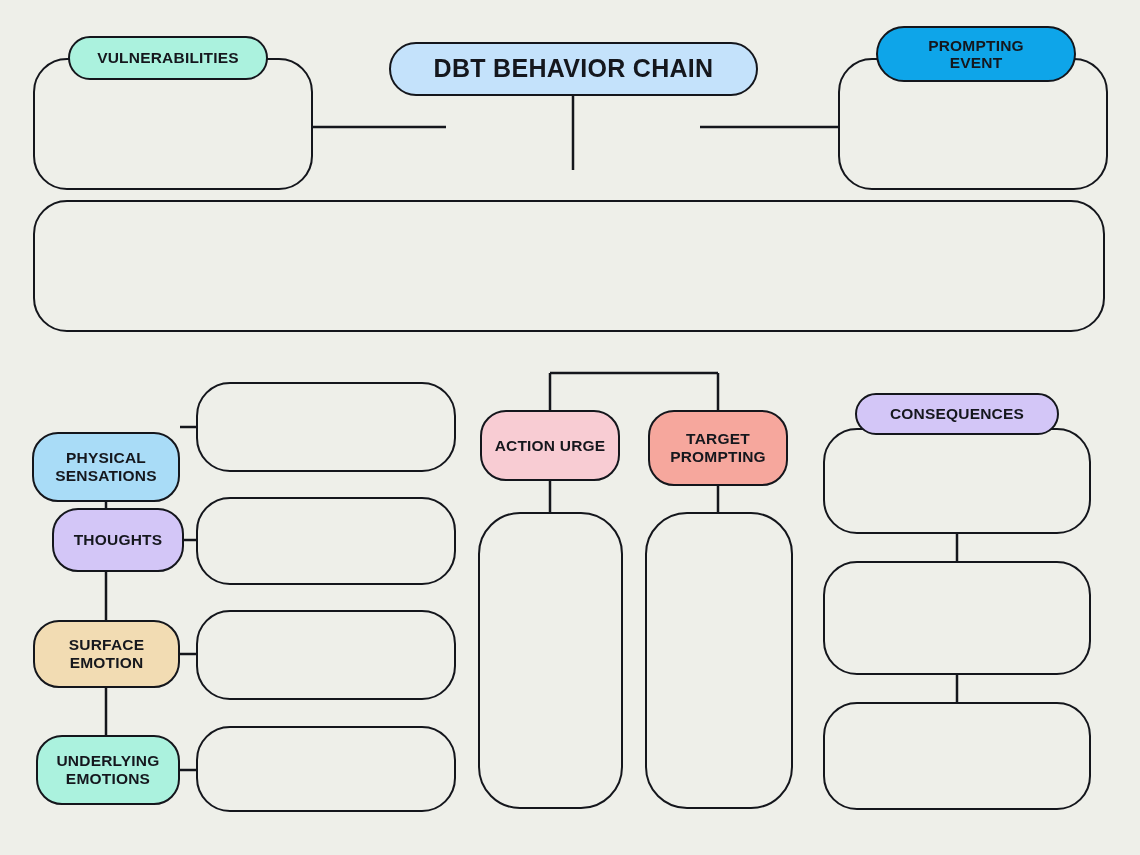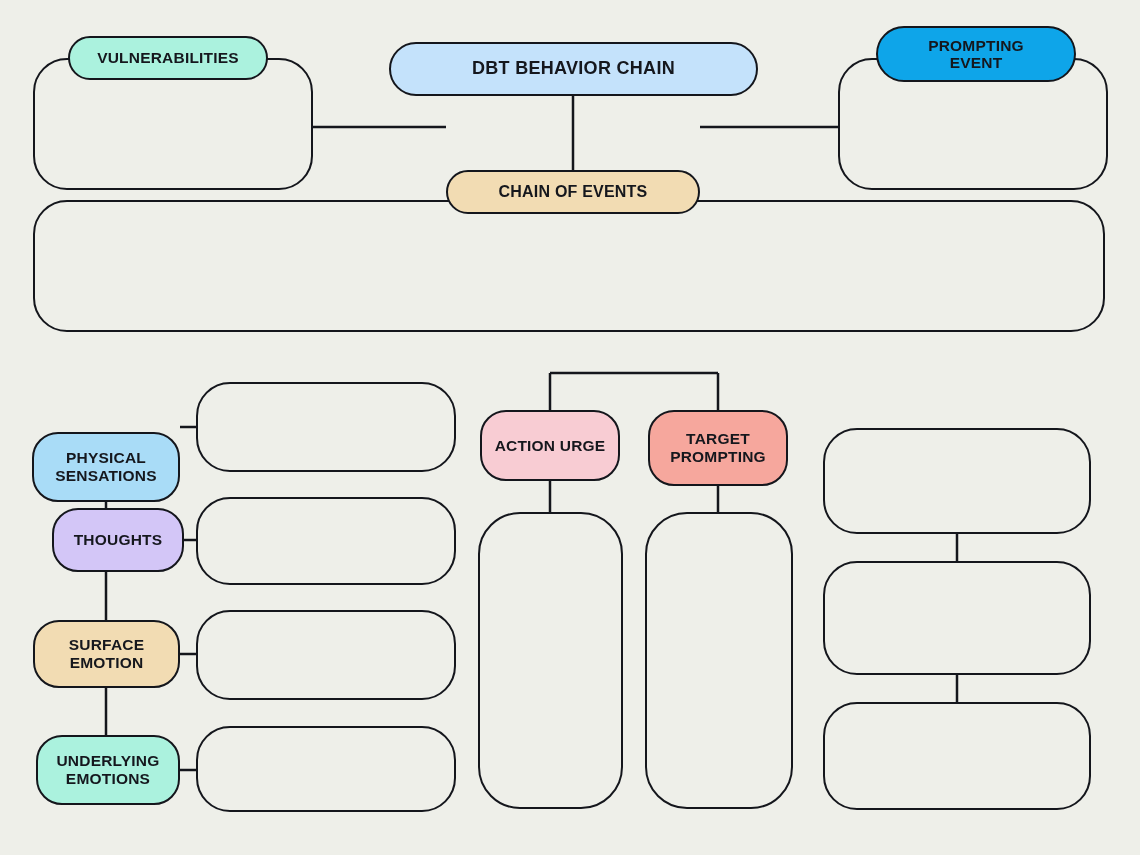--- a/index.html
+++ b/index.html
@@ -52,21 +52,21 @@
     justify-content: center;
     text-align: center;
     font-weight: bold;
     color: #15171d;
     letter-spacing: 0.2px;
     line-height: 1.1;
     z-index: 6;
   }
   
   .title-pill {
-    font-size: 18px;
+    font-size: 25px;
     letter-spacing: 0.3px;
   }
   .hdr-pill {
     font-size: 15.5px;
   }
   .chain-pill {
     font-size: 16px;
   }
   
   .chip {
@@ -130,23 +130,20 @@
     <span>DBT BEHAVIOR CHAIN</span>
   </div>
 
   <div class="box" style="left:838px; top:58px; width:270px; height:132px;"></div>
   <div class="pill hdr-pill" style="left:876px; top:26px; width:200px; height:56px; background:#0ea5e9; flex-direction:column;">
     <span>PROMPTING</span>
     <span>EVENT</span>
   </div>
 
   <div class="box" style="left:33px; top:200px; width:1072px; height:132px;"></div>
-  <div class="pill chain-pill" style="left:446px; top:170px; width:254px; height:44px; background:#f2dcb3;">
-    <span>CHAIN OF EVENTS</span>
-  </div>
 
   <div class="chip" style="left:32px; top:392px; width:148px; height:70px; background:#a9dcf7; flex-direction:column;margin-top:40px;">
     <span>PHYSICAL</span>
     <span>SENSATIONS</span>
   </div>
   <div class="box" style="left:196px; top:382px; width:260px; height:90px;"></div>
 
   <div class="chip" style="left:52px; top:508px; width:132px; height:64px; background:#d3c6f7;">
     <span>THOUGHTS</span>
   </div>
@@ -169,18 +166,21 @@
   </div>
   <div class="box tall" style="left:478px; top:512px; width:145px; height:297px;"></div>
 
   <div class="chip" style="left:648px; top:410px; width:140px; height:76px; background:#f6a79d; flex-direction:column;">
     <span>TARGET</span>
     <span>PROMPTING</span>
   </div>
   <div class="box tall" style="left:645px; top:512px; width:148px; height:297px;"></div>
 
   <div class="box" style="left:823px; top:428px; width:268px; height:106px;"></div>
+  <div class="pill hdr-pill" style="left:855px; top:393px; width:204px; height:42px; background:#d3c6f7;">
+    <span>CONSEQUENCES</span>
+  </div>
 
   <div class="box" style="left:823px; top:561px; width:268px; height:114px;"></div>
 
   <div class="box" style="left:823px; top:702px; width:268px; height:108px;"></div>
 
 </div>
 
 </body></html>

